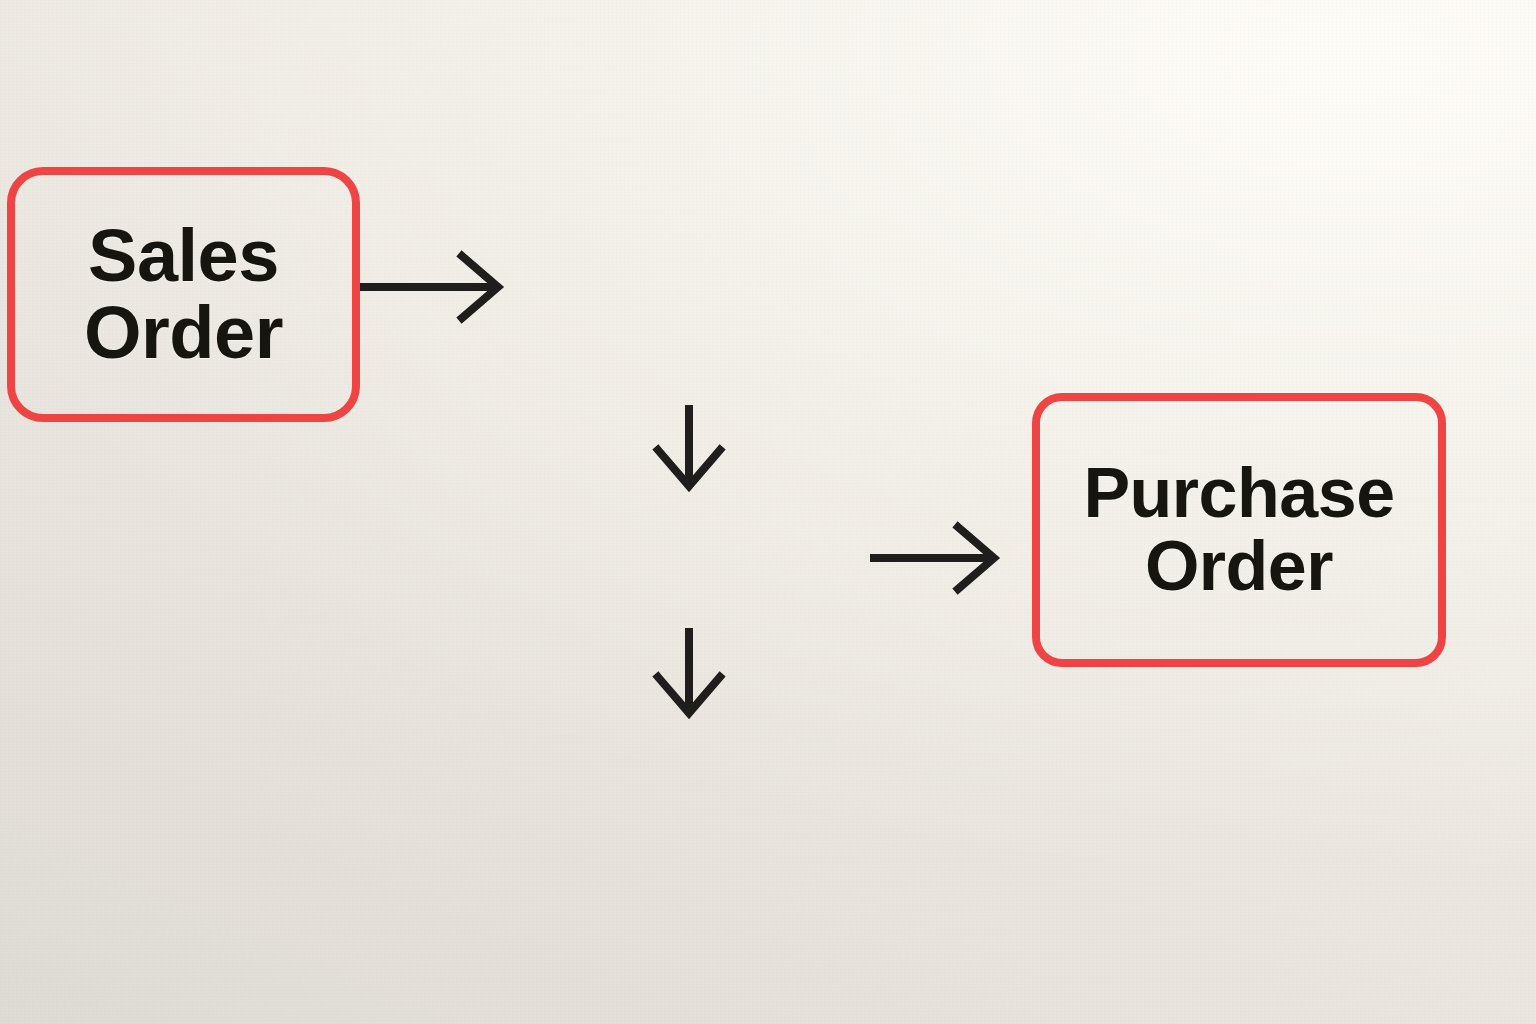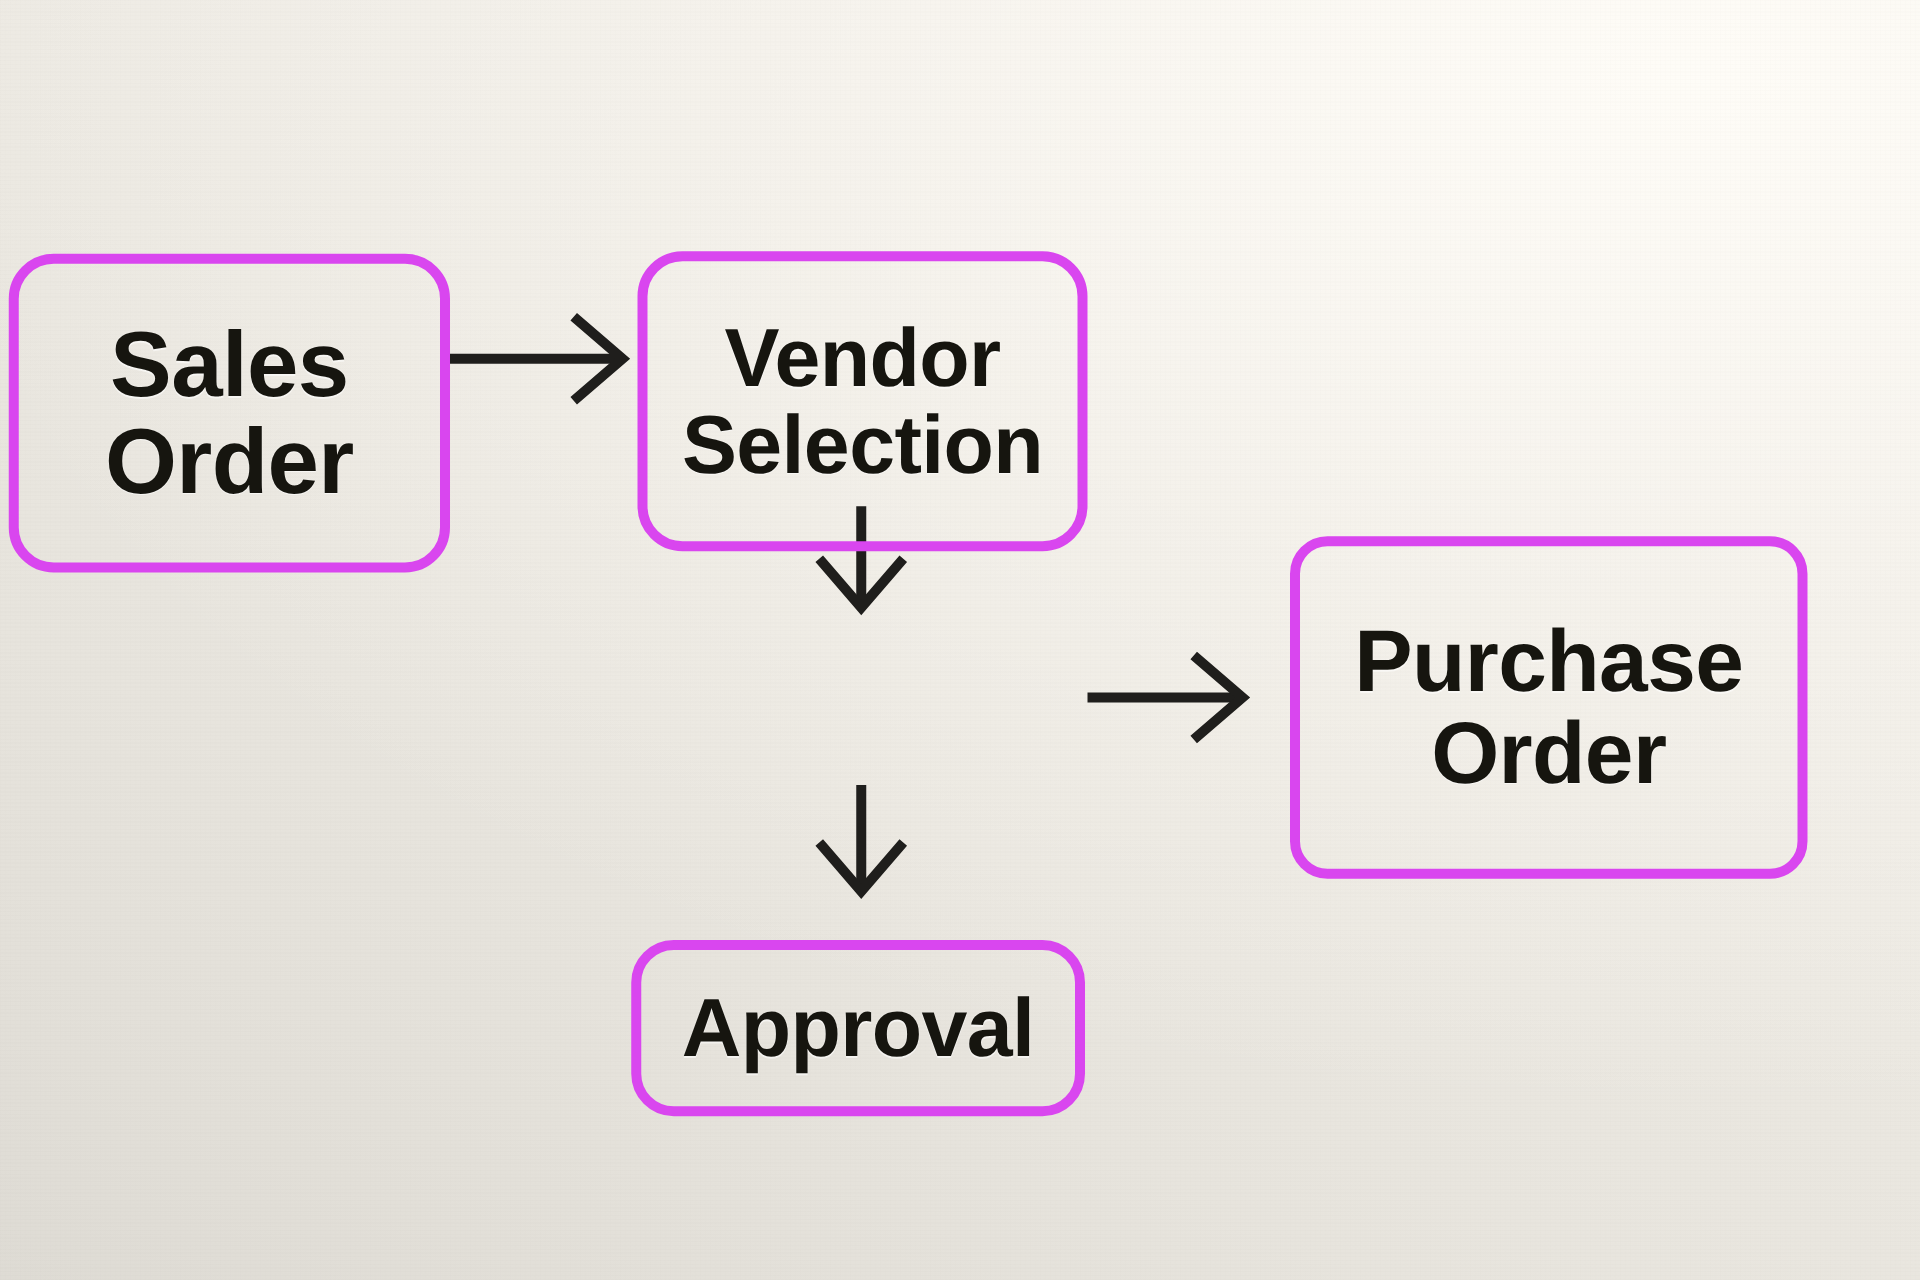--- a/index.html
+++ b/index.html
@@ -48,34 +48,33 @@
 
   #diagram {
     position: absolute;
     inset: 0;
   }
 
   
   .node {
     position: absolute;
     box-sizing: border-box;
-    border: 8px solid #d946ef;
+    border: 8px solid #ef4444;
     background: transparent;
     display: flex;
     align-items: center;
     justify-content: center;
     text-align: center;
     color: #16150f;
     letter-spacing: -0.5px;
     line-height: 1.04;
     font-weight: 700;
     text-shadow:
        0 1px 0 rgba(255,255,255,.55),
        0 0 2px rgba(255,255,255,.35);
-    margin-top: 36px;
   }
   .node .label {
     display: block;
     padding: 0 10px;
     white-space: pre-line;
   }
 
   #node-sales-order     { left: 7px;   top: 167px; width: 353px; height: 255px; border-radius: 36px; font-size: 74px; }
   #node-vendor-selection{ left: 510px; top: 165px; width: 360px; height: 240px; border-radius: 36px; font-size: 66px; }
   #node-lead-time       { left: 505px; top: 490px; width: 365px; height: 138px; border-radius: 34px; font-size: 66px; }
@@ -129,28 +128,21 @@
       <path class="edge-head" d="M 658 677 L 689 713 L 720 677"></path>
     </g>
 
   </svg>
 
   <div class="node" id="node-sales-order">
     <span class="label">Sales
 Order</span>
   </div>
 
-  <div class="node" id="node-vendor-selection">
-    <span class="label">Vendor
-Selection</span>
-  </div>
 
 
-  <div class="node" id="node-approval">
-    <span class="label">Approval</span>
-  </div>
 
   <div class="node" id="node-purchase-order">
     <span class="label">Purchase
 Order</span>
   </div>
 
 </div>
 
 </body></html>

